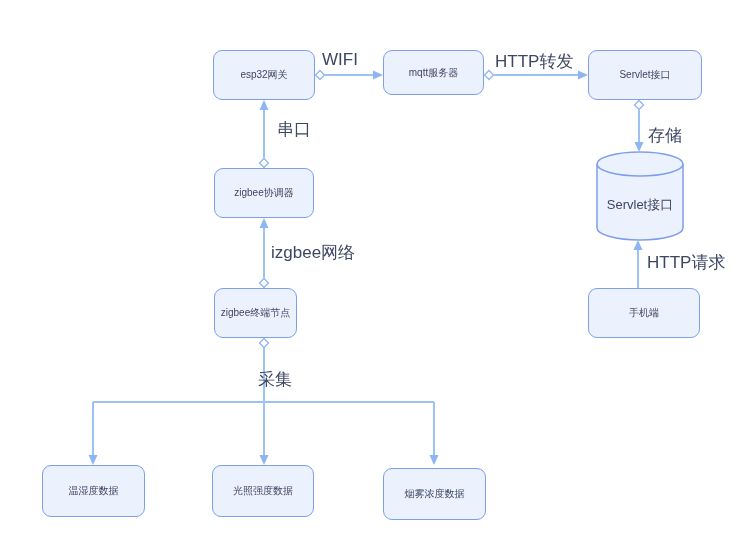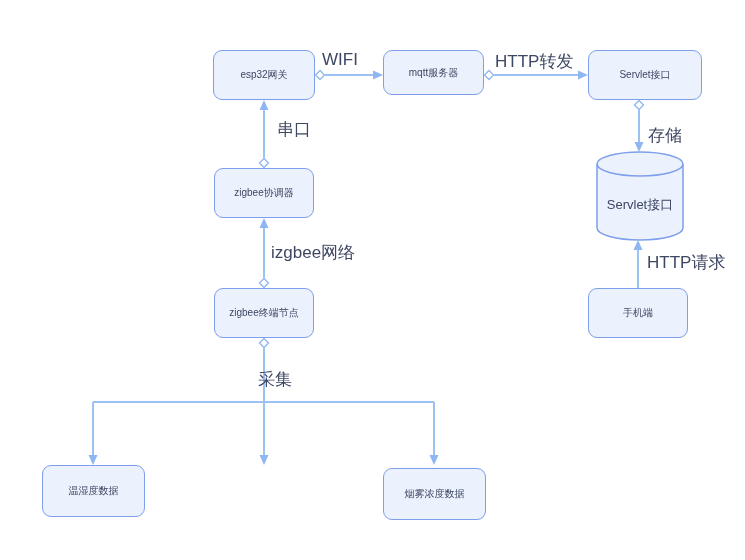--- a/index.html
+++ b/index.html
@@ -95,32 +95,35 @@
   </div>
 
   <div class="cyl-label" style="left:597px;top:192px;width:86px;height:26px;">
     <span>Servlet接口</span>
   </div>
 
   <div class="node" style="left:214px;top:168px;width:100px;height:50px;align-items:center;">
     <span>zigbee协调器</span>
   </div>
 
-  <div class="node" style="left:214px;top:288px;width:100px;height:50px;">
+  <div class="node" style="left:214px;top:288px;width:83px;height:50px;">
     <span>zigbee终端节点</span>
   </div>
 
-  <div class="node" style="left:588px;top:288px;width:100px;height:50px;">
+  <div class="node" style="left:588px;top:288px;width:112px;height:50px;">
     <span>手机端</span>
   </div>
 
   <div class="node" style="left:42px;top:465px;width:103px;height:52px;">
     <span>温湿度数据</span>
   </div>
 
+  <div class="node" style="left:212px;top:465px;width:102px;height:52px;">
+    <span>光照强度数据</span>
+  </div>
 
   <div class="node" style="left:383px;top:468px;width:103px;height:52px;">
     <span>烟雾浓度数据</span>
   </div>
 
   <div class="edge-label" style="left:322px;top:52px;">WIFI</div>
 
   <div class="edge-label" style="left:495px;top:54px;">HTTP转发</div>
 
   <div class="edge-label" style="left:277px;top:122px;">串口</div>

